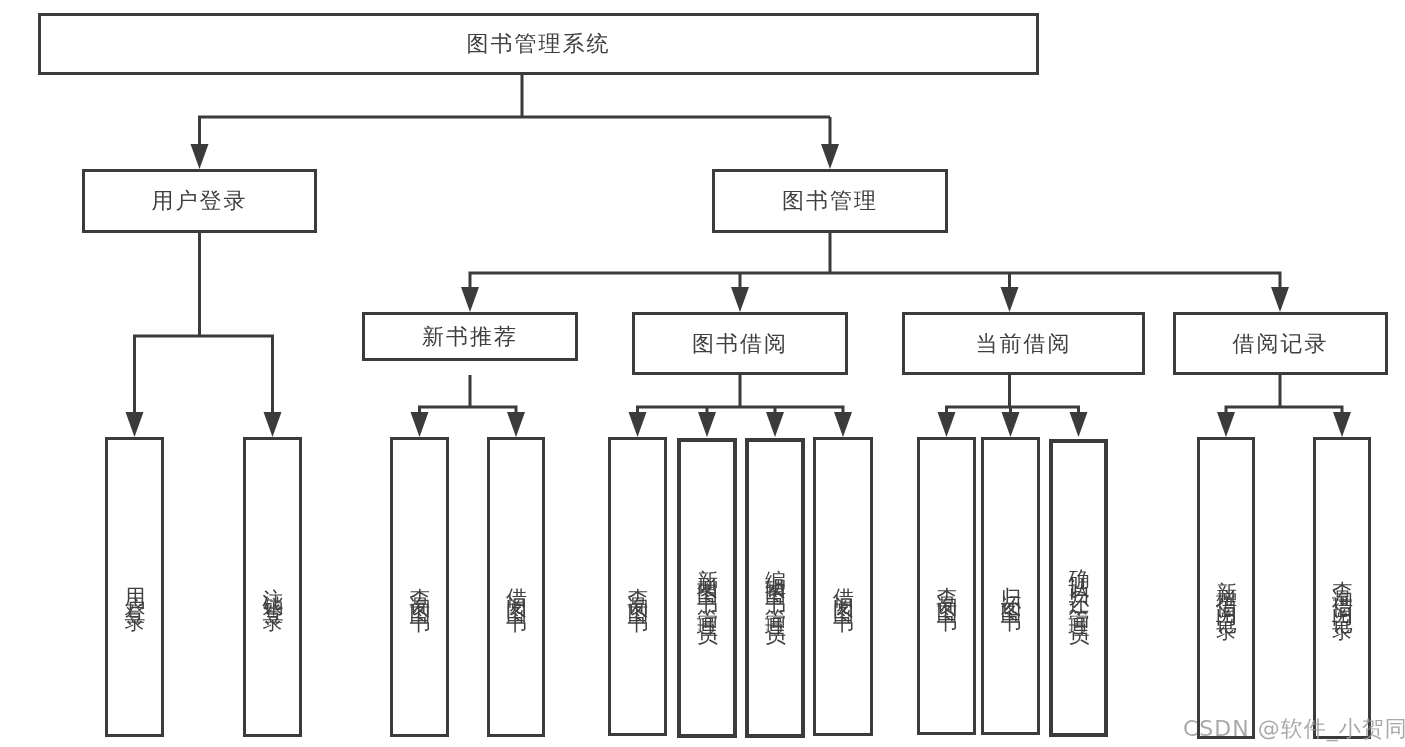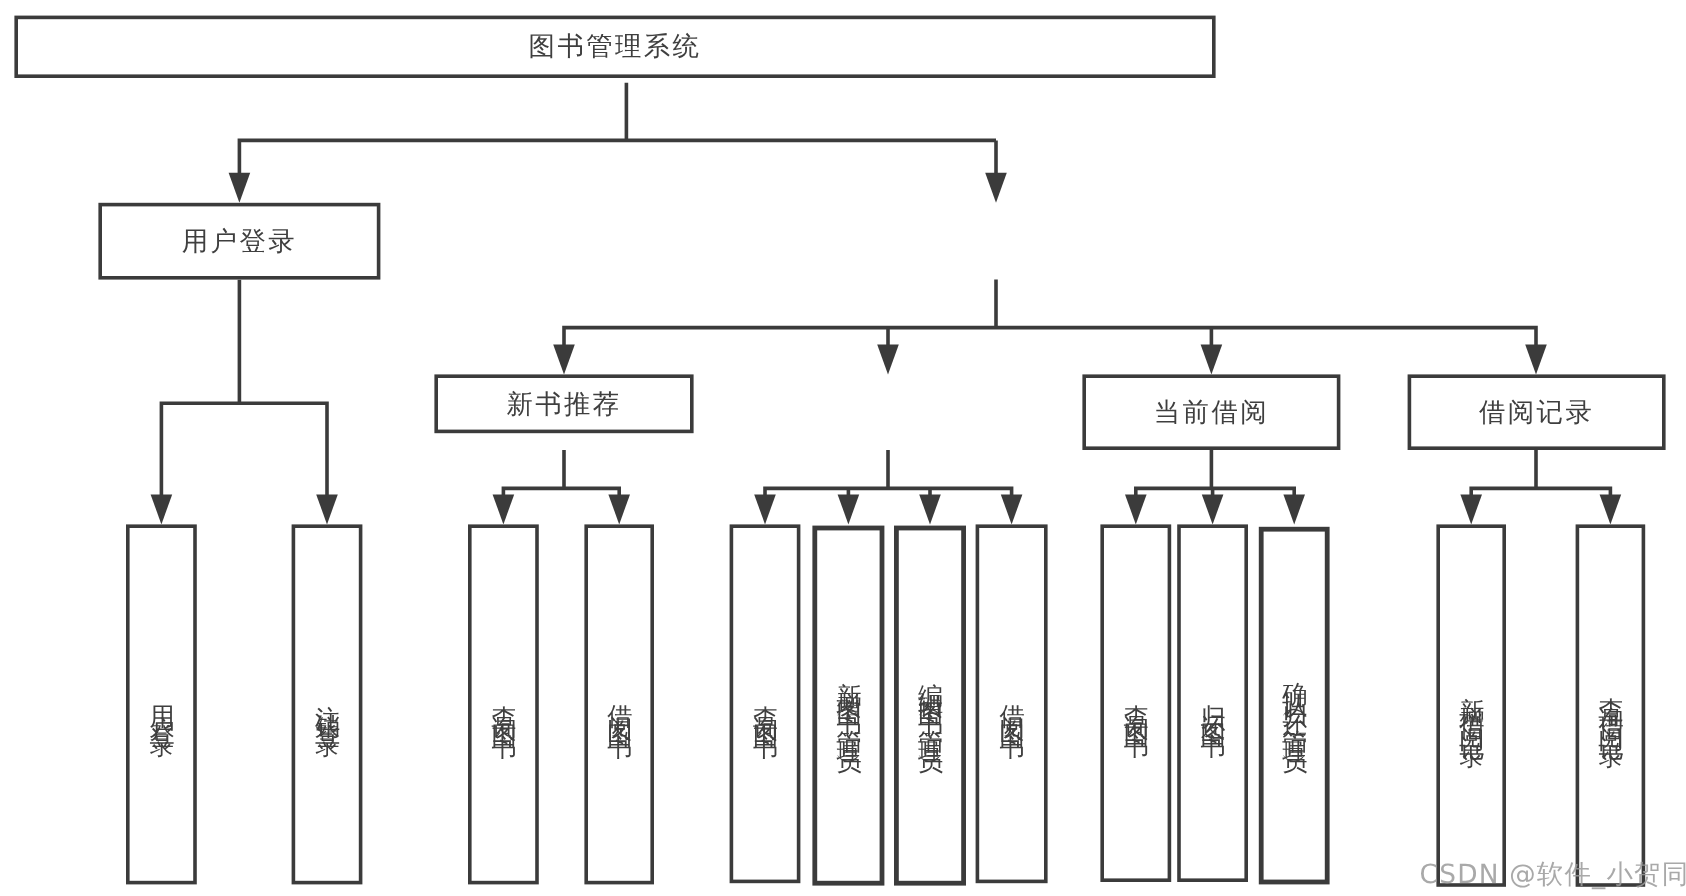--- a/index.html
+++ b/index.html
@@ -84,32 +84,38 @@
 
       <polygon points="937.5,412 955.5,412 946.5,437"></polygon>
       <polygon points="1001.5,412 1019.5,412 1010.5,437"></polygon>
       <polygon points="1069.5,412 1087.5,412 1078.5,437"></polygon>
 
       <polygon points="1217,412 1235,412 1226,437"></polygon>
       <polygon points="1333,412 1351,412 1342,437"></polygon>
     </g>
   </svg>
 
-  <div class="hnode" style="left:12px;top:13px;width:1001px;height:52px">
+  <div class="hnode" style="left:38px;top:13px;width:1001px;height:62px">
     <span>图书管理系统</span>
   </div>
 
   <div class="hnode" style="left:82px;top:169px;width:235px;height:64px">
     <span>用户登录</span>
   </div>
+  <div class="hnode" style="left:712px;top:169px;width:236px;height:64px">
+    <span>图书管理</span>
+  </div>
 
   <div class="hnode" style="left:362px;top:312px;width:216px;height:49px">
     <span>新书推荐</span>
   </div>
-  <div class="hnode" style="left:902px;top:312px;width:215px;height:63px">
+  <div class="hnode" style="left:632px;top:312px;width:216px;height:63px">
+    <span>图书借阅</span>
+  </div>
+  <div class="hnode" style="left:902px;top:312px;width:243px;height:63px">
     <span>当前借阅</span>
   </div>
   <div class="hnode" style="left:1173px;top:312px;width:215px;height:63px">
     <span>借阅记录</span>
   </div>
 
   <div class="vnode" style="left:105px;top:437px;width:59px;height:300px">
     <span>用户登录</span>
   </div>
   <div class="vnode" style="left:243px;top:437px;width:59px;height:300px">

